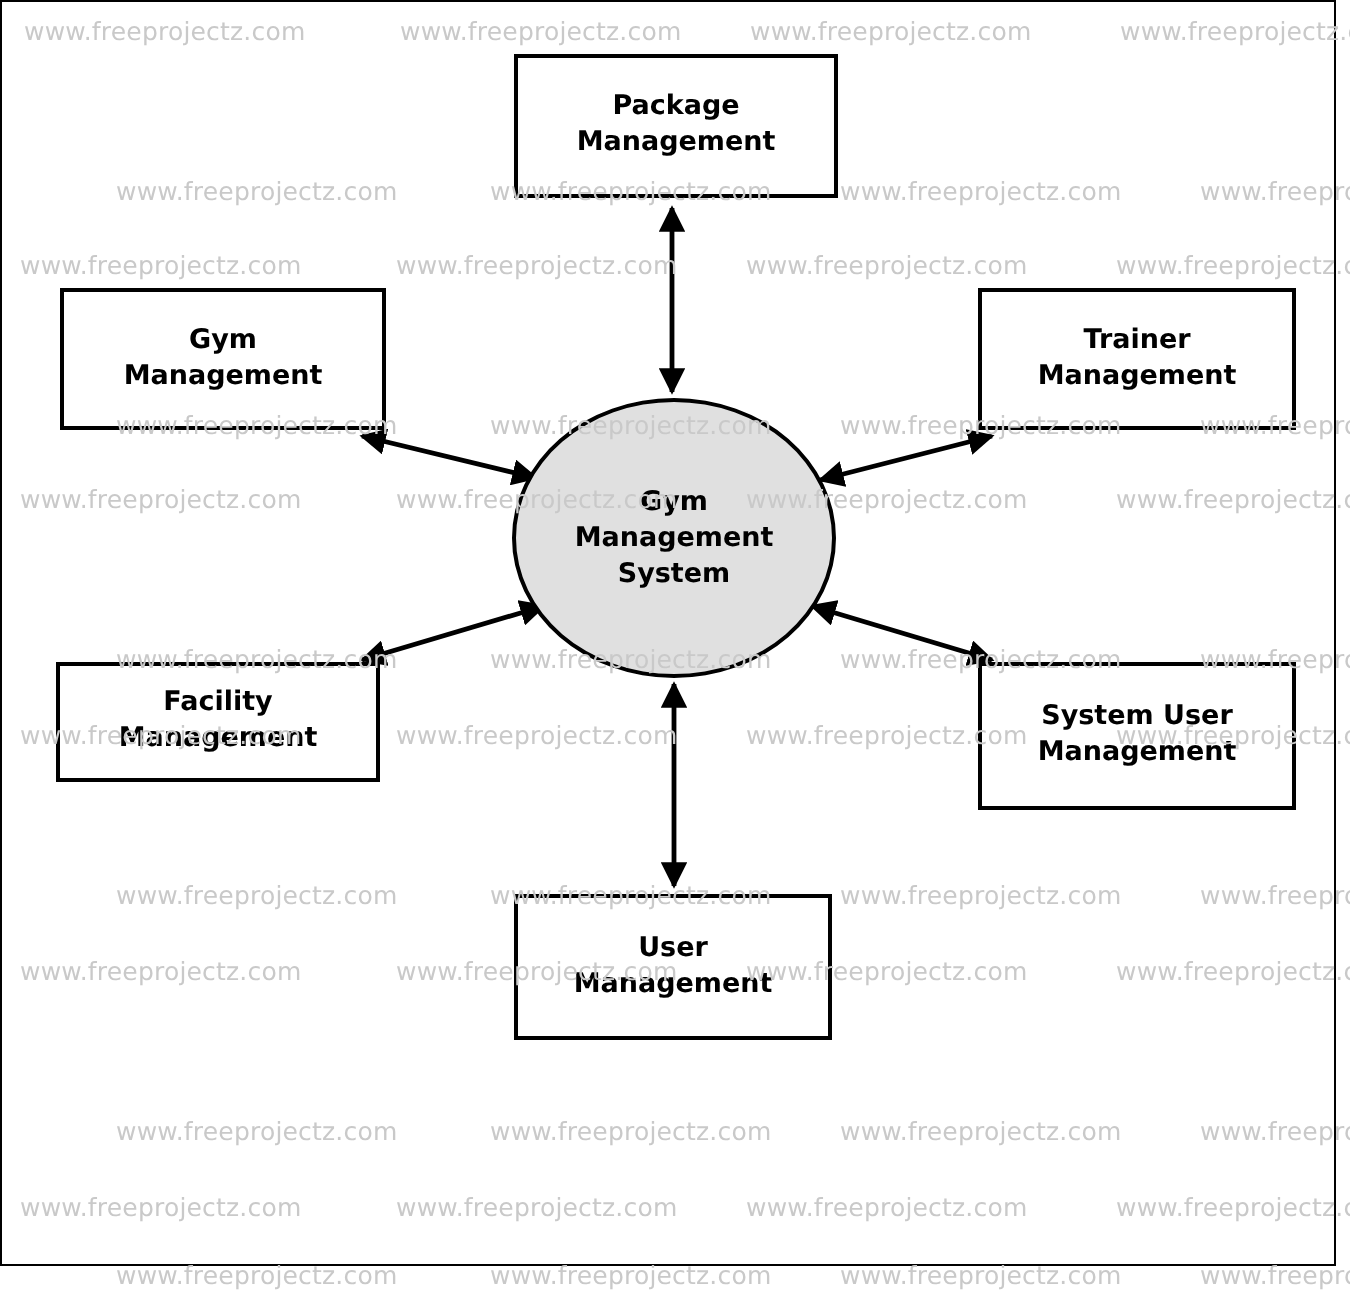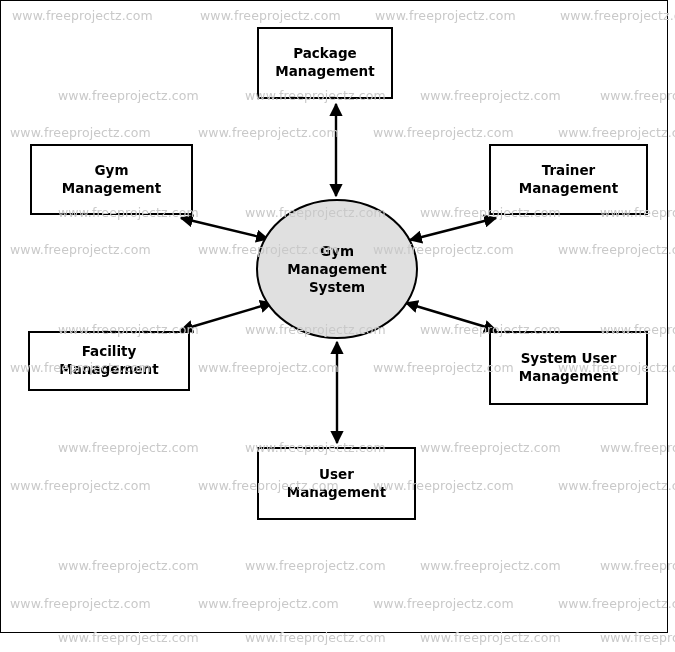--- a/index.html
+++ b/index.html
@@ -141,21 +141,21 @@
 
     <line x1="181" y1="218" x2="268" y2="239" stroke="#000000" stroke-width="2.4" marker-start="url(#arrowhead)" marker-end="url(#arrowhead)"></line>
 
     <line x1="496" y1="218" x2="410" y2="240" stroke="#000000" stroke-width="2.4" marker-start="url(#arrowhead)" marker-end="url(#arrowhead)"></line>
 
     <line x1="181" y1="330" x2="272" y2="303" stroke="#000000" stroke-width="2.4" marker-start="url(#arrowhead)" marker-end="url(#arrowhead)"></line>
 
     <line x1="496" y1="330" x2="406" y2="303" stroke="#000000" stroke-width="2.4" marker-start="url(#arrowhead)" marker-end="url(#arrowhead)"></line>
   </svg>
 
-  <div class="entity-box" id="entity-0" style="left: 257px; top: 27px; width: 136px; height: 72px;">
+  <div class="entity-box" id="entity-0" style="left: 257px; top: 27px; width: 162px; height: 72px;">
     <span class="entity-label">Package
 Management</span>
   </div>
 
   <div class="entity-box" id="entity-1" style="left: 30px; top: 144px; width: 163px; height: 71px;">
     <span class="entity-label">Gym
 Management</span>
   </div>
 
   <div class="entity-box" id="entity-2" style="left: 489px; top: 144px; width: 159px; height: 71px;">

